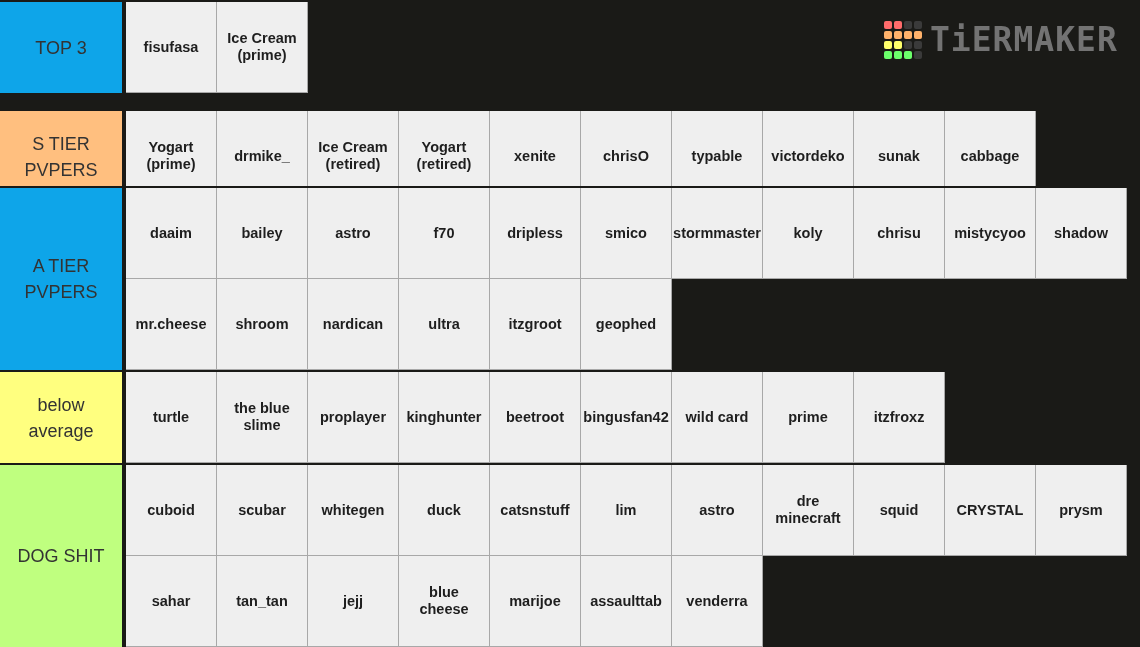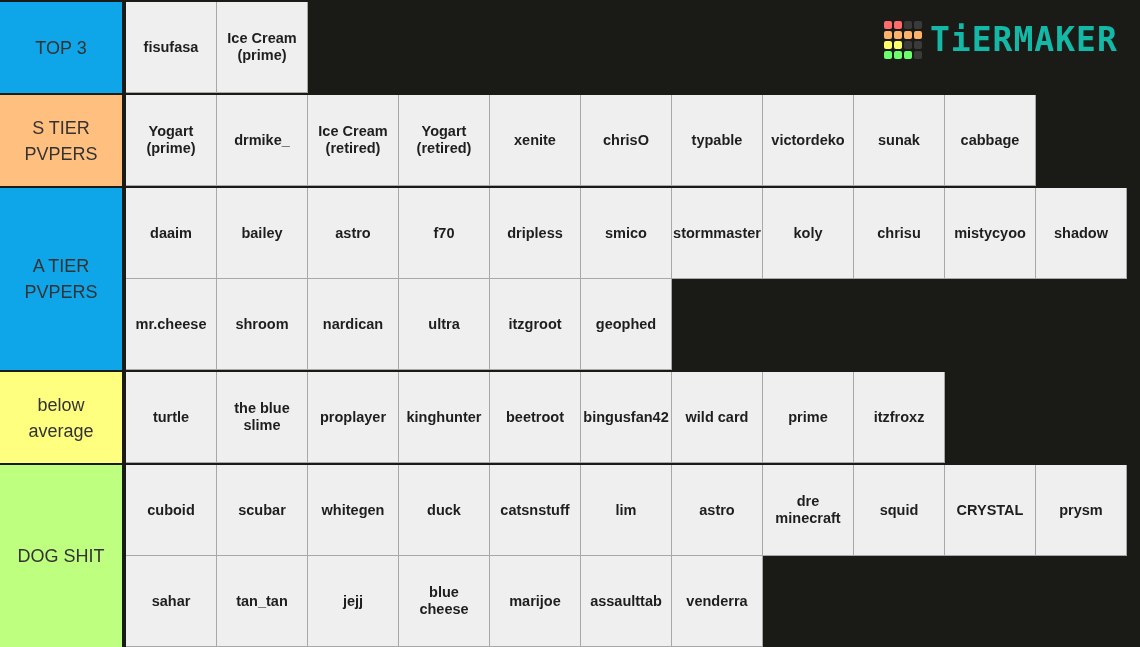--- a/index.html
+++ b/index.html
@@ -43,39 +43,39 @@
     .logo {
       position: absolute; top: 20px; left: 884px;
       display: flex; align-items: center;
     }
     .logo-grid {
       display: grid; grid-template-columns: repeat(4, 8px); grid-gap: 2px;
       margin-right: 8px;
     }
     .logo-grid span { width: 8px; height: 8px; border-radius: 2px; display: block; }
     .logo-text {
-      color: #14b8a6; font-weight: bold; font-size: 33px; letter-spacing: 1px;
+      color: #737373; font-weight: bold; font-size: 33px; letter-spacing: 1px;
       font-family: "DejaVu Sans Mono", monospace;
     }
   </style>
 </head>
 <body>
 
 <div class="board">
 
   <div class="tier-row" id="tier-0" style="top: 0px; height: 93px;">
     <div class="tier-label" style="background: #0ea5e9;">TOP 3</div>
     <div class="items">
         <div class="item"><span class="txt">fisufasa</span></div>
         <div class="item"><span class="txt">Ice Cream
 (prime)</span></div>
       </div>
   </div>
 
-  <div class="tier-row" id="tier-1" style="top: 93px; height: 93px;">
+  <div class="tier-row" id="tier-1" style="top: 109px; height: 93px;">
     <div class="tier-label" style="background: rgb(255, 191, 127);">S TIER
 PVPERS</div>
     <div class="items">
         <div class="item"><span class="txt">Yogart
 (prime)</span></div>
         <div class="item"><span class="txt">drmike_</span></div>
         <div class="item"><span class="txt">Ice Cream
 (retired)</span></div>
         <div class="item"><span class="txt">Yogart
 (retired)</span></div>

